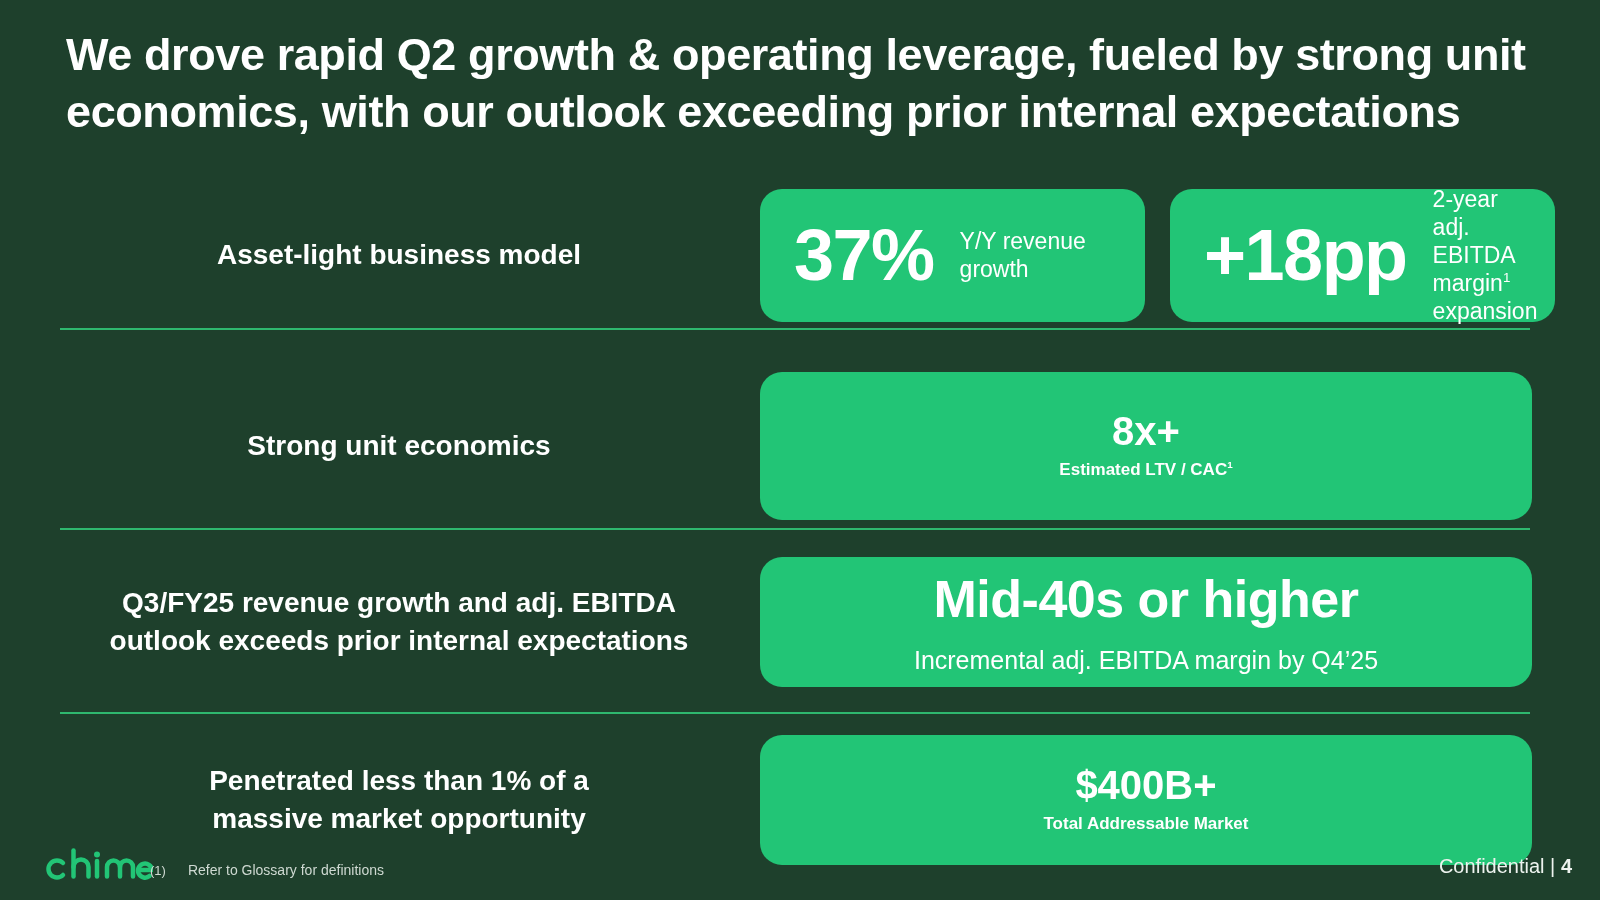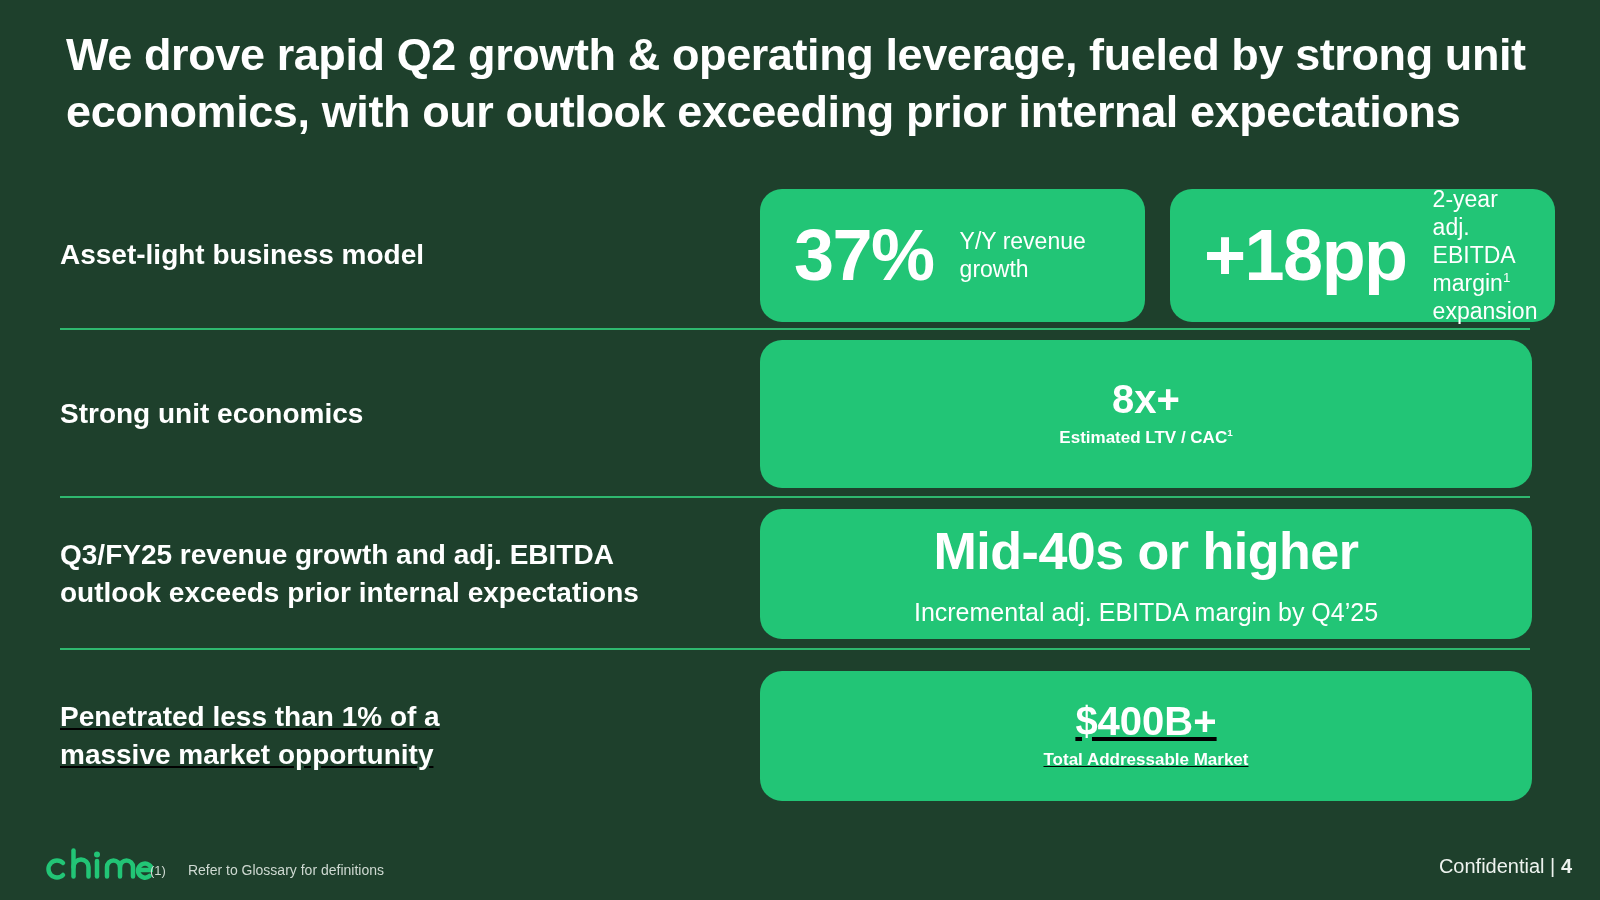--- a/index.html
+++ b/index.html
@@ -44,20 +44,21 @@
   }
   .row-label {
     width:760px;
     padding-left:60px;
     padding-right:22px;
     color:#ffffff;
     font-size:28px;
     font-weight:700;
     line-height:38px;
     flex:0 0 760px;
+    text-align:center;
   }
   .row-cards {
     flex:1;
     display:flex;
     align-items:stretch;
     gap:25px;
     padding-right:68px;
   }
   .divider {
     position:absolute;
@@ -121,29 +122,29 @@
     vertical-align:super;
     line-height:0;
   }
 
   
   #row1 { height:150px; }
   #row1 .card-a { width:385px; height:133px; }
   #row1 .card-b { width:385px; height:133px; }
 
   
-  #row2 { height:168px; }
+  #row2 { height:168px;margin-top:32px; }
   #row2 .card-wide { width:100%; height:148px; }
 
   
-  #row3 { height:152px; }
+  #row3 { height:184px; }
   #row3 .card-wide { width:100%; height:130px;gap:16px; }
 
   
-  #row4 { height:172px;text-decoration:underline; }
+  #row4 { height:172px; }
   #row4 .card-wide { width:100%; height:130px; }
 
   
   .footer {
     position:absolute;
     left:0; bottom:0;
     width:1600px; height:72px;
   }
   .logo {
     position:absolute;

